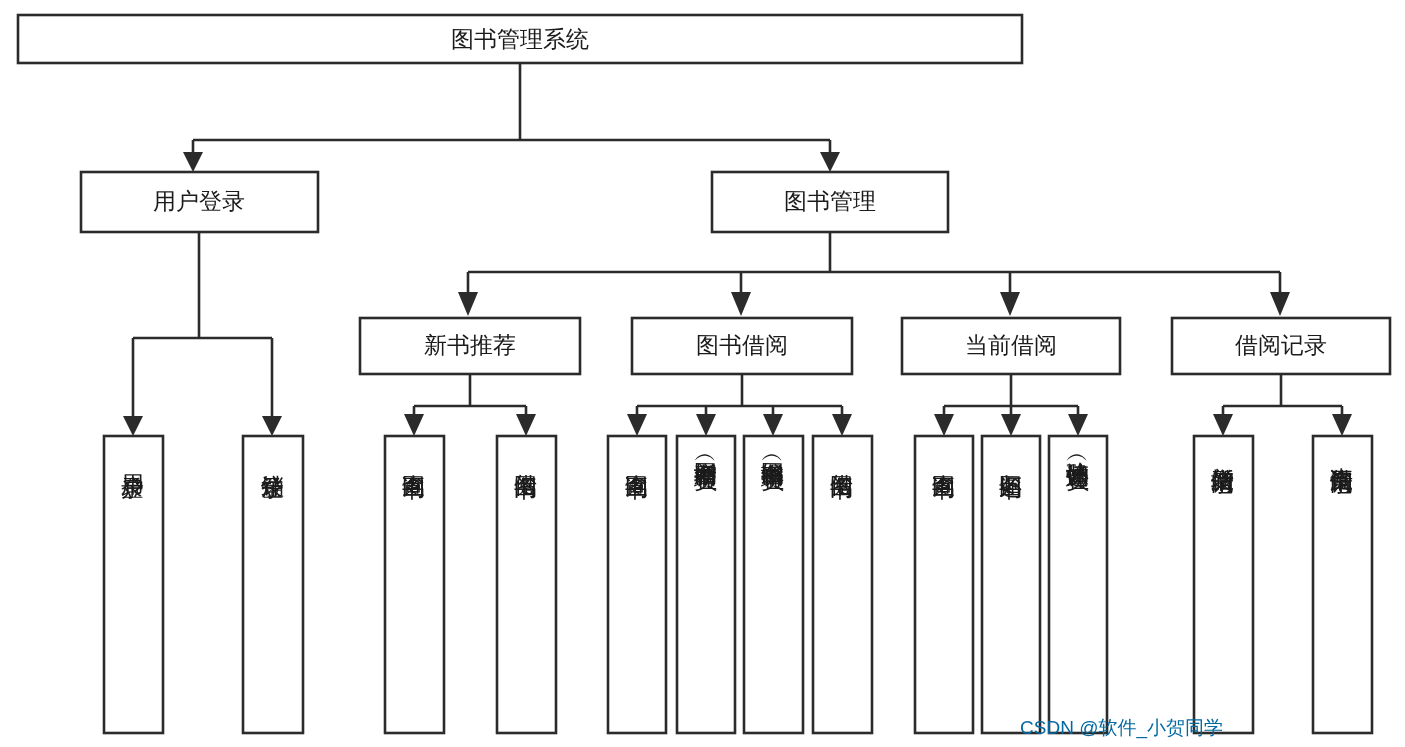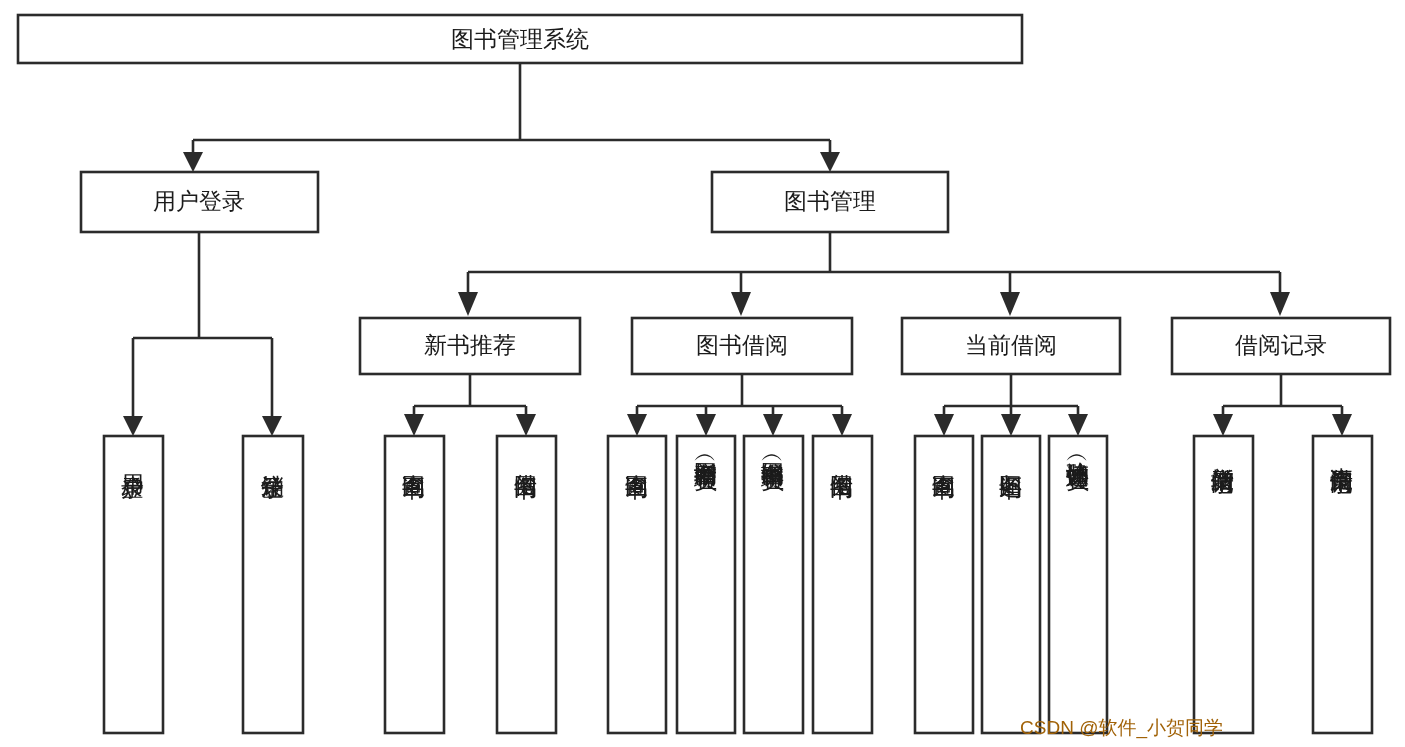--- a/index.html
+++ b/index.html
@@ -56,21 +56,21 @@
   .arrow-head {
     fill: #2b2b2b;
     stroke: none;
   }
   .watermark {
     position: absolute;
     right: 8px;
     bottom: 6px;
     font-family: "Liberation Sans", "DejaVu Sans", sans-serif;
     font-size: 19px;
-    color: #a16207;
+    color: #0369a1;
     white-space: nowrap;
     pointer-events: none;
     margin-left: 24px;
   }
 </style>
 </head>
 <body>
 
 <div id="diagram-root">
   <svg class="flow" viewBox="0 0 1405 747" xmlns="http://www.w3.org/2000/svg">

